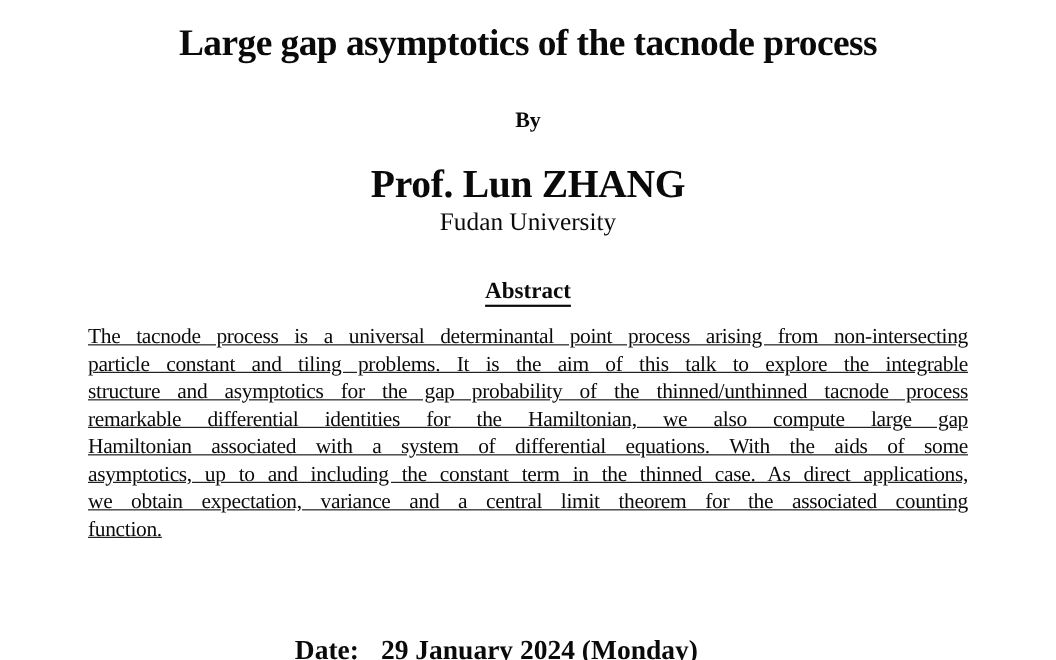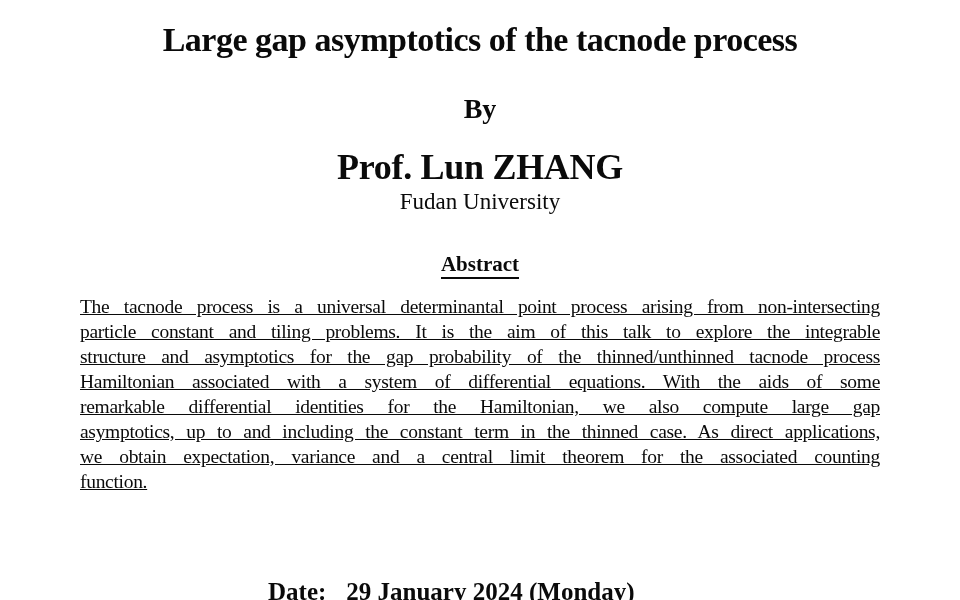--- a/index.html
+++ b/index.html
@@ -27,21 +27,21 @@
   }
   .title {
     top: 20px;
     font-size: 34px;
     font-weight: bold;
     letter-spacing: -0.5px;
     line-height: 40px;
   }
   .by {
     top: 95px;
-    font-size: 28px;
+    font-size: 20px;
     font-weight: bold;
     line-height: 28px;
   }
   .speaker {
     top: 151px;
     font-size: 36px;
     font-weight: bold;
     line-height: 33px;
     letter-spacing: -0.3px;
   }
@@ -108,22 +108,22 @@
   <div class="centered affiliation">Fudan University</div>
 
   <div class="centered abstract-heading">
     <span class="underlined">Abstract</span>
   </div>
 
   <div class="abstract-body">
     <div class="abs-line">The tacnode process is a universal determinantal point process arising from non-intersecting</div>
     <div class="abs-line">particle constant and tiling problems. It is the aim of this talk to explore the integrable</div>
     <div class="abs-line">structure and asymptotics for the gap probability of the thinned/unthinned tacnode process</div>
+    <div class="abs-line">remarkable differential identities for the Hamiltonian, we also compute large gap</div>
     <div class="abs-line">Hamiltonian associated with a system of differential equations. With the aids of some</div>
-    <div class="abs-line">remarkable differential identities for the Hamiltonian, we also compute large gap</div>
     <div class="abs-line">asymptotics, up to and including the constant term in the thinned case. As direct applications,</div>
     <div class="abs-line">we obtain expectation, variance and a central limit theorem for the associated counting</div>
     <div class="abs-line">function.</div>
   </div>
 
   <div class="date-line">
     <span class="date-label">Date:</span><span class="date-value">29 January 2024 (Monday)</span>
   </div>
 
 </div>

